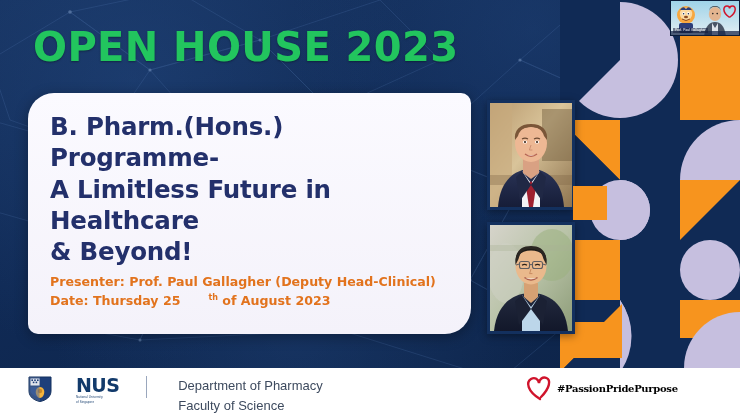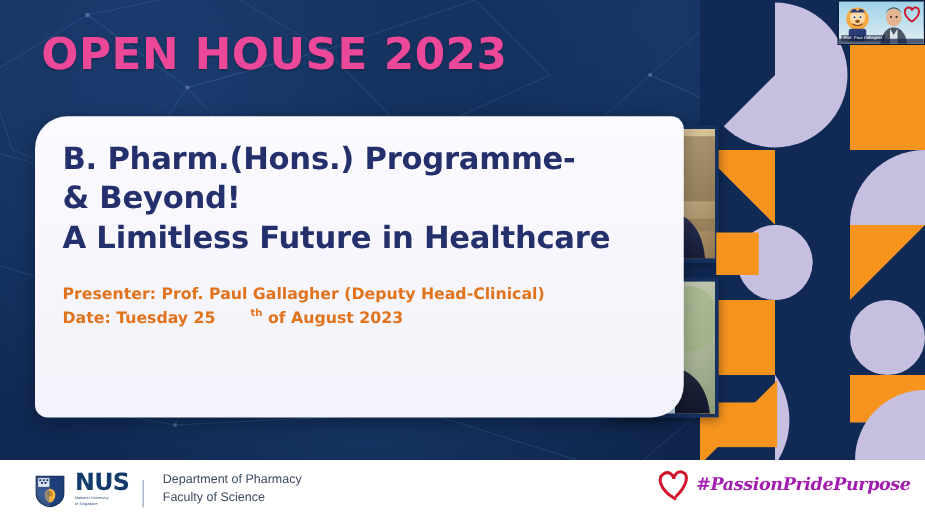--- a/index.html
+++ b/index.html
@@ -15,22 +15,22 @@
       radial-gradient(circle at 18% 22%, rgba(40,80,140,.38) 0%, rgba(40,80,140,0) 42%),
       radial-gradient(circle at 72% 8%,  rgba(40,80,140,.30) 0%, rgba(40,80,140,0) 38%),
       radial-gradient(circle at 40% 88%, rgba(40,80,140,.30) 0%, rgba(40,80,140,0) 44%),
       linear-gradient(160deg,#16325f 0%,#102a55 45%,#0d2449 100%);
   }
   .constellation { position:absolute; left:0; top:0; width:740px; height:368px; opacity:.5; }
 
   
   .title {
     position:absolute; left:33px; top:24px;
-    font-size:35px; font-weight:bold; letter-spacing:.4px;
-    color:#ec4899; font-family:"DejaVu Sans", sans-serif;
+    font-size:40px; font-weight:bold; letter-spacing:.4px;
+    color:#22c55e; font-family:"DejaVu Sans", sans-serif;
     text-shadow:0 1px 2px rgba(0,0,0,.35);
     white-space:nowrap;
   }
 
   
   .geo-panel { position:absolute; left:560px; top:0; width:180px; height:368px; overflow:hidden; }
   .geo-svg { display:block; }
 
   
   .photo {
@@ -48,31 +48,31 @@
   }
   .orange-tri-b {
     position:absolute; left:568px; top:304px; width:54px; height:54px;
     background:#f7941e;
     clip-path:polygon(100% 0, 100% 100%, 0 100%);
     z-index:0;
   }
 
   
   .card {
-    position:absolute; left:28px; top:93px; width:519px; height:241px;
+    position:absolute; left:28px; top:93px; width:443px; height:241px;
     background:linear-gradient(180deg,#fbfaff 0%,#f4f2fa 100%);
     border-radius:26px 10px 26px 10px;
     box-shadow:0 3px 14px rgba(0,0,0,.33);
     padding:18px 22px 14px 22px;
   }
   .headline {
     color:#23306b; font-weight:bold; font-size:24.5px; line-height:1.28;
     font-family:"DejaVu Sans", sans-serif; letter-spacing:-.2px;
   }
-  .details { margin-top:20px; }
+  .details { margin-top:4px; }
   .detail-line {
     color:#e2731d; font-weight:bold; font-size:12.6px; line-height:1.52;
     font-family:"DejaVu Sans", sans-serif; white-space:nowrap;
   }
   .detail-line sup { font-size:8px; vertical-align:super;padding-left:28px; }
 
   
   .webcam {
     position:absolute; right:0; top:0; width:70px; height:36px;
     overflow:hidden; border:1px solid #0a1c3a; z-index:20;
@@ -83,41 +83,41 @@
     font-size:3.2px; color:#fff; font-family:"Liberation Sans", sans-serif;
     background:rgba(20,30,60,.55); padding:0 2px; line-height:1.5;
     white-space:nowrap; letter-spacing:.1px;
   }
 
   
   .footer {
     position:absolute; left:0; top:368px; width:740px; height:48px;
     background:#ffffff;
   }
-  .nus-logo { position:absolute; left:28px; top:8px; display:flex; align-items:flex-end; gap:8px; }
+  .nus-logo { position:absolute; left:28px; top:8px; display:flex; align-items:flex-start; gap:24px; }
   .nus-crest { width:24px; height:26px; display:block; }
   .nus-word {
     font-family:"DejaVu Sans", sans-serif; font-weight:bold;
     font-size:19px; color:#123a6b; letter-spacing:-.6px; line-height:1;
   }
   .nus-sub {
     font-size:2.9px; color:#123a6b; line-height:1.35; letter-spacing:.15px;
     font-family:"Liberation Sans", sans-serif; margin-top:1px;
   }
   .nus-divider { width:1px; height:22px; background:#9aa7bd; margin:0 7px 0 3px; }
   .nus-dept {
-    font-size:10px; color:#3d4a5e; line-height:1.5;
+    font-size:13px; color:#3d4a5e; line-height:1.5;
     font-family:"Liberation Sans", sans-serif;
   }
   .passion {
     position:absolute; left:524px; top:7px; display:flex; align-items:center; gap:3px;
   }
   .passion-text {
-    font-family:"DejaVu Serif", serif; font-style:italic; font-weight:bold;
-    font-size:14px; color:#a21caf; letter-spacing:-.3px;
+    font-family:"DejaVu Serif", serif; font-weight:bold;
+    font-size:10px; color:#000000; letter-spacing:-.3px;
   }
 </style>
 </head>
 <body>
 
 <div class="slide">
 
   <div class="navy-bg"></div>
 
   <svg class="constellation" viewBox="0 0 740 368" preserveAspectRatio="none">
@@ -313,26 +313,26 @@
 
       <path d="M41 44 L39.6 48.6 L42.4 48.6" stroke="#c98c62" stroke-width="1" fill="none"></path>
       <path d="M34.5 52.5 Q41 57.5 47.5 52.5" stroke="#a85a48" stroke-width="1.5" fill="none"></path>
       <path d="M35 52.9 Q41 55.6 47 52.9 Q41 54.3 35 52.9 Z" fill="#ffffff" opacity=".9"></path>
     </svg>
   </div>
 
   <div class="card">
     <div class="headline">
       <div>B. Pharm.(Hons.) Programme-</div>
+      <div>A Limitless Future in Healthcare</div>
       <div>&amp; Beyond!</div>
-      <div>A Limitless Future in Healthcare</div>
     </div>
     <div class="details">
       <div class="detail-line">Presenter: Prof. Paul Gallagher (Deputy Head-Clinical)</div>
-      <div class="detail-line"><span>Date: Tuesday 25</span><sup>th</sup><span> of August 2023</span></div>
+      <div class="detail-line"><span>Date: Thursday 25</span><sup>th</sup><span> of August 2023</span></div>
     </div>
   </div>
 
   <div class="webcam">
     <svg width="70" height="36" viewBox="0 0 70 36">
       <defs>
         <linearGradient id="wbg" x1="0" y1="0" x2="0" y2="1">
           <stop offset="0%" stop-color="#9fd3e8"></stop>
           <stop offset="70%" stop-color="#cfe6f0"></stop>
           <stop offset="100%" stop-color="#e8f1f5"></stop>

